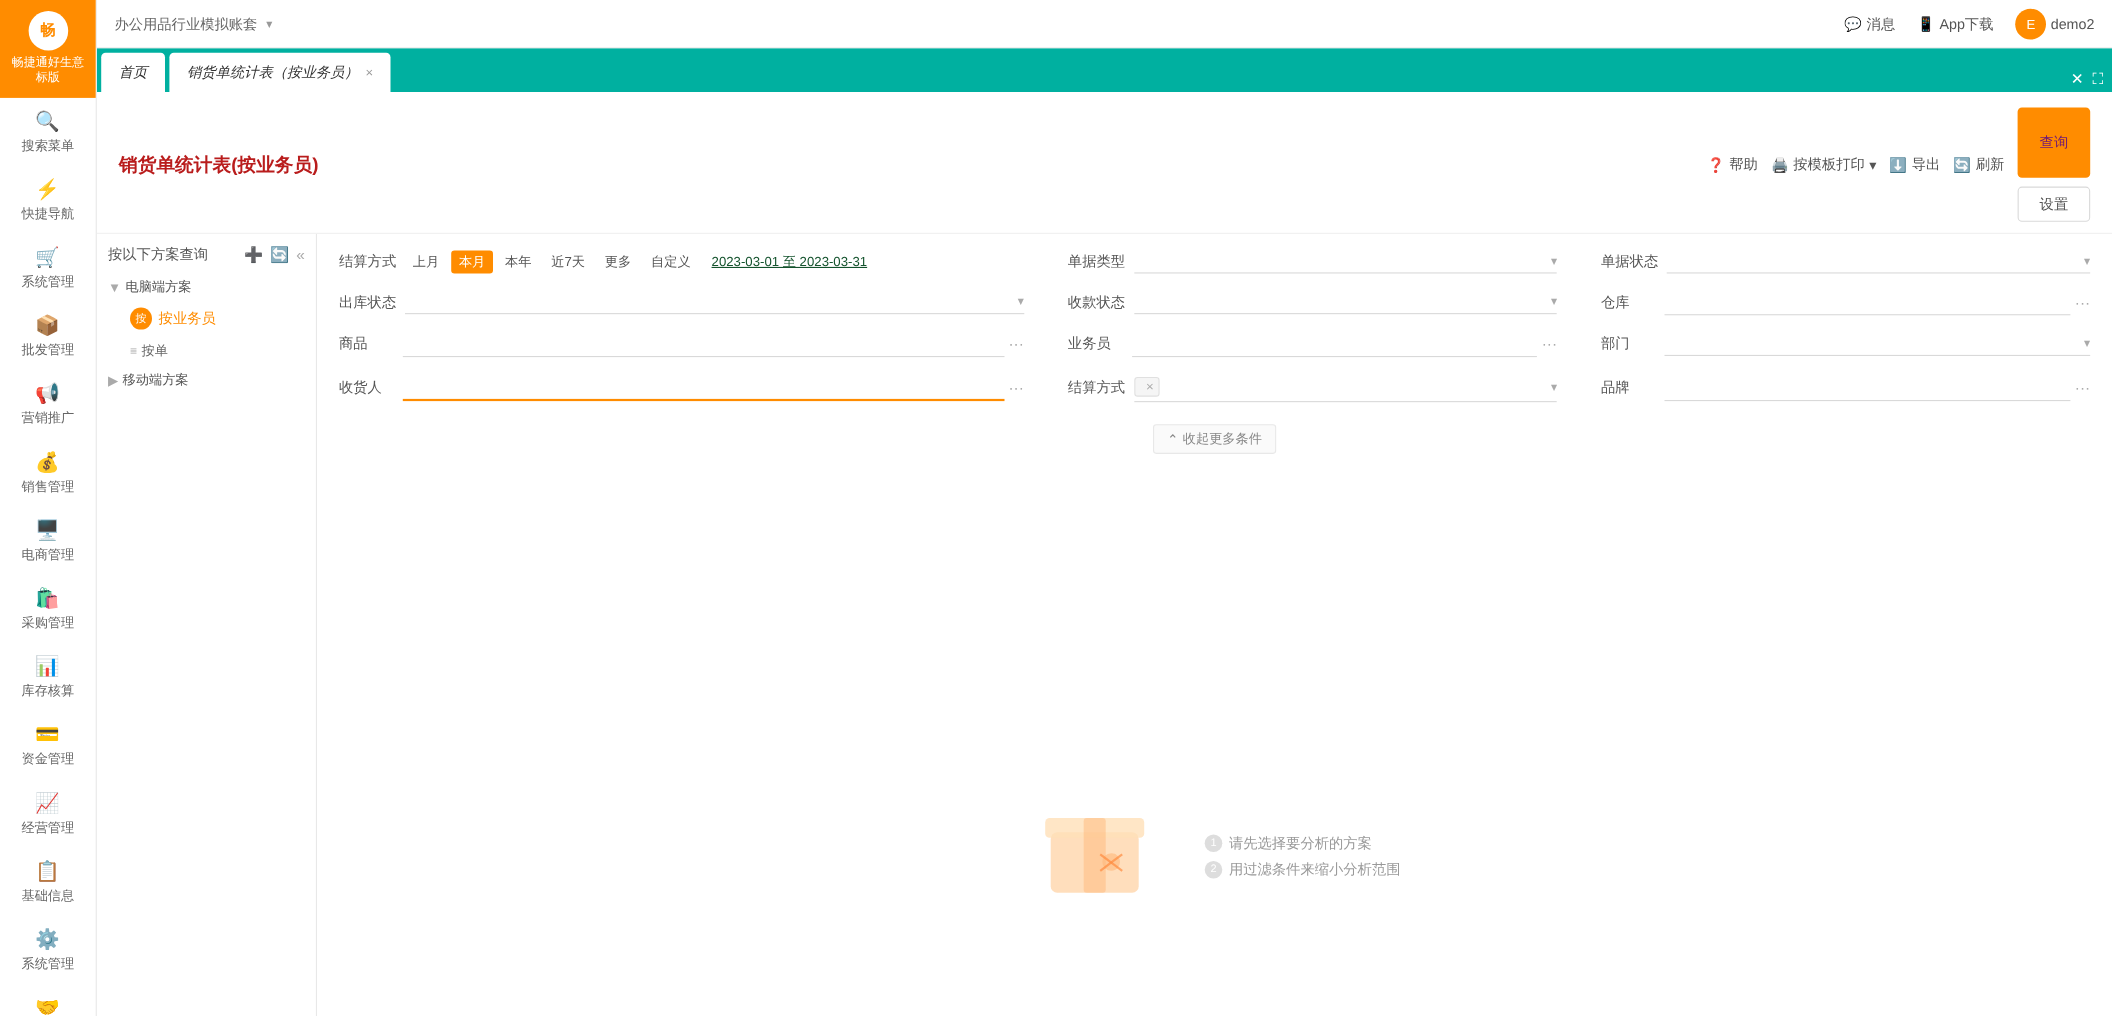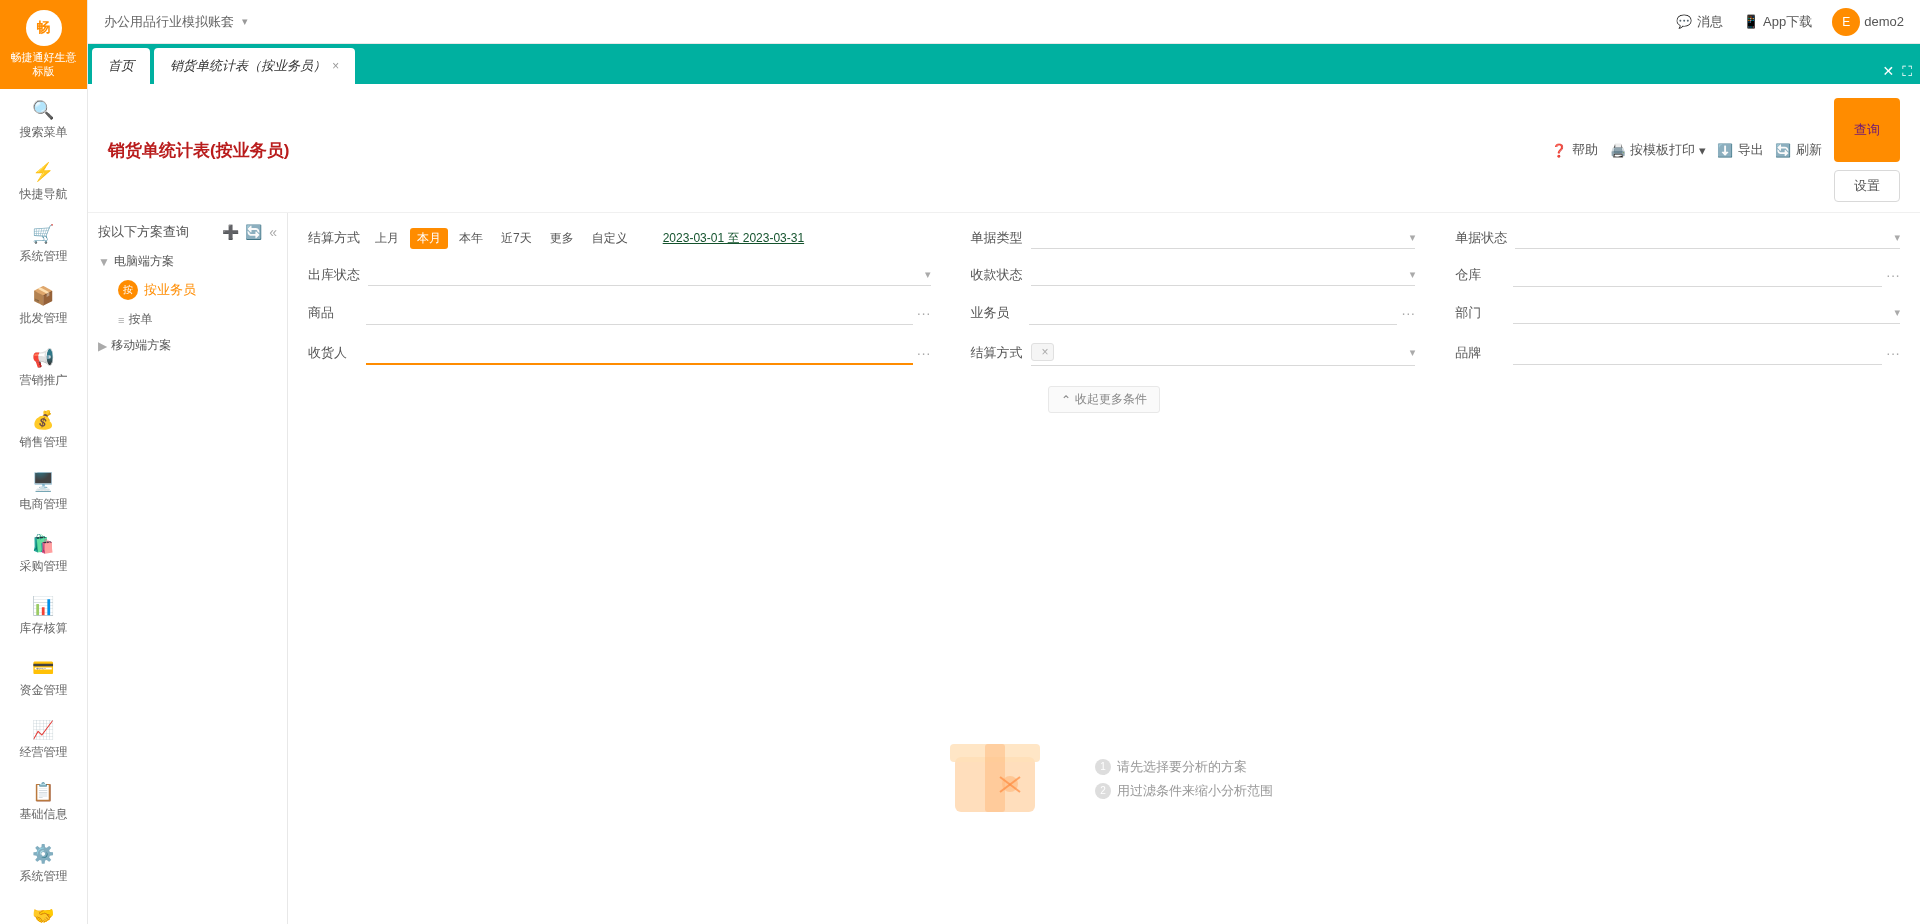--- a/index.html
+++ b/index.html
@@ -70,21 +70,21 @@
     .filter-field { display: flex; align-items: center; flex: 1; min-width: 0; }
     .filter-label { color: #555; font-size: 13px; white-space: nowrap; margin-right: 8px; min-width: 50px; }
     .filter-input { flex: 1; border: none; border-bottom: 1px solid #d9d9d9; padding: 4px 6px; font-size: 13px; color: #333; background: transparent; outline: none; }
     .filter-input.orange-bottom { border-bottom: 2px solid #ff8c00; }
     .filter-select { flex: 1; border: none; border-bottom: 1px solid #d9d9d9; padding: 4px 0; font-size: 13px; color: #333; background: transparent; display: flex; align-items: center; justify-content: space-between; cursor: pointer; }
     .filter-select .sel-arrow { color: #aaa; font-size: 11px; }
     .filter-dots { color: #aaa; font-size: 14px; cursor: pointer; margin-left: 4px; }
     .filter-divider { width: 40px; }
 
     
-    .date-tabs { display: flex; align-items: center; gap: 4px; margin-right: 24px; }
+    .date-tabs { display: flex; align-items: center; gap: 4px; margin-right: 8px; }
     .date-tab { padding: 2px 7px; border-radius: 3px; font-size: 12px; cursor: pointer; color: #555; }
     .date-tab.active { background: #ff8c00; color: #fff; border-radius: 3px; }
     .date-range { font-size: 12px; color: #14532d; margin-left: 4px; text-decoration: underline; }
 
     
     .collapse-bar { display: flex; align-items: center; justify-content: center; padding: 6px 0 10px; }
     .collapse-btn { display: flex; align-items: center; gap: 4px; color: #888; font-size: 12px; cursor: pointer; border: 1px solid #e8e8e8; padding: 4px 12px; border-radius: 3px; background: #fafafa; }
 
     
     #empty-state { flex: 1; display: flex; flex-direction: column; align-items: center; justify-content: center; padding: 60px 20px; }

